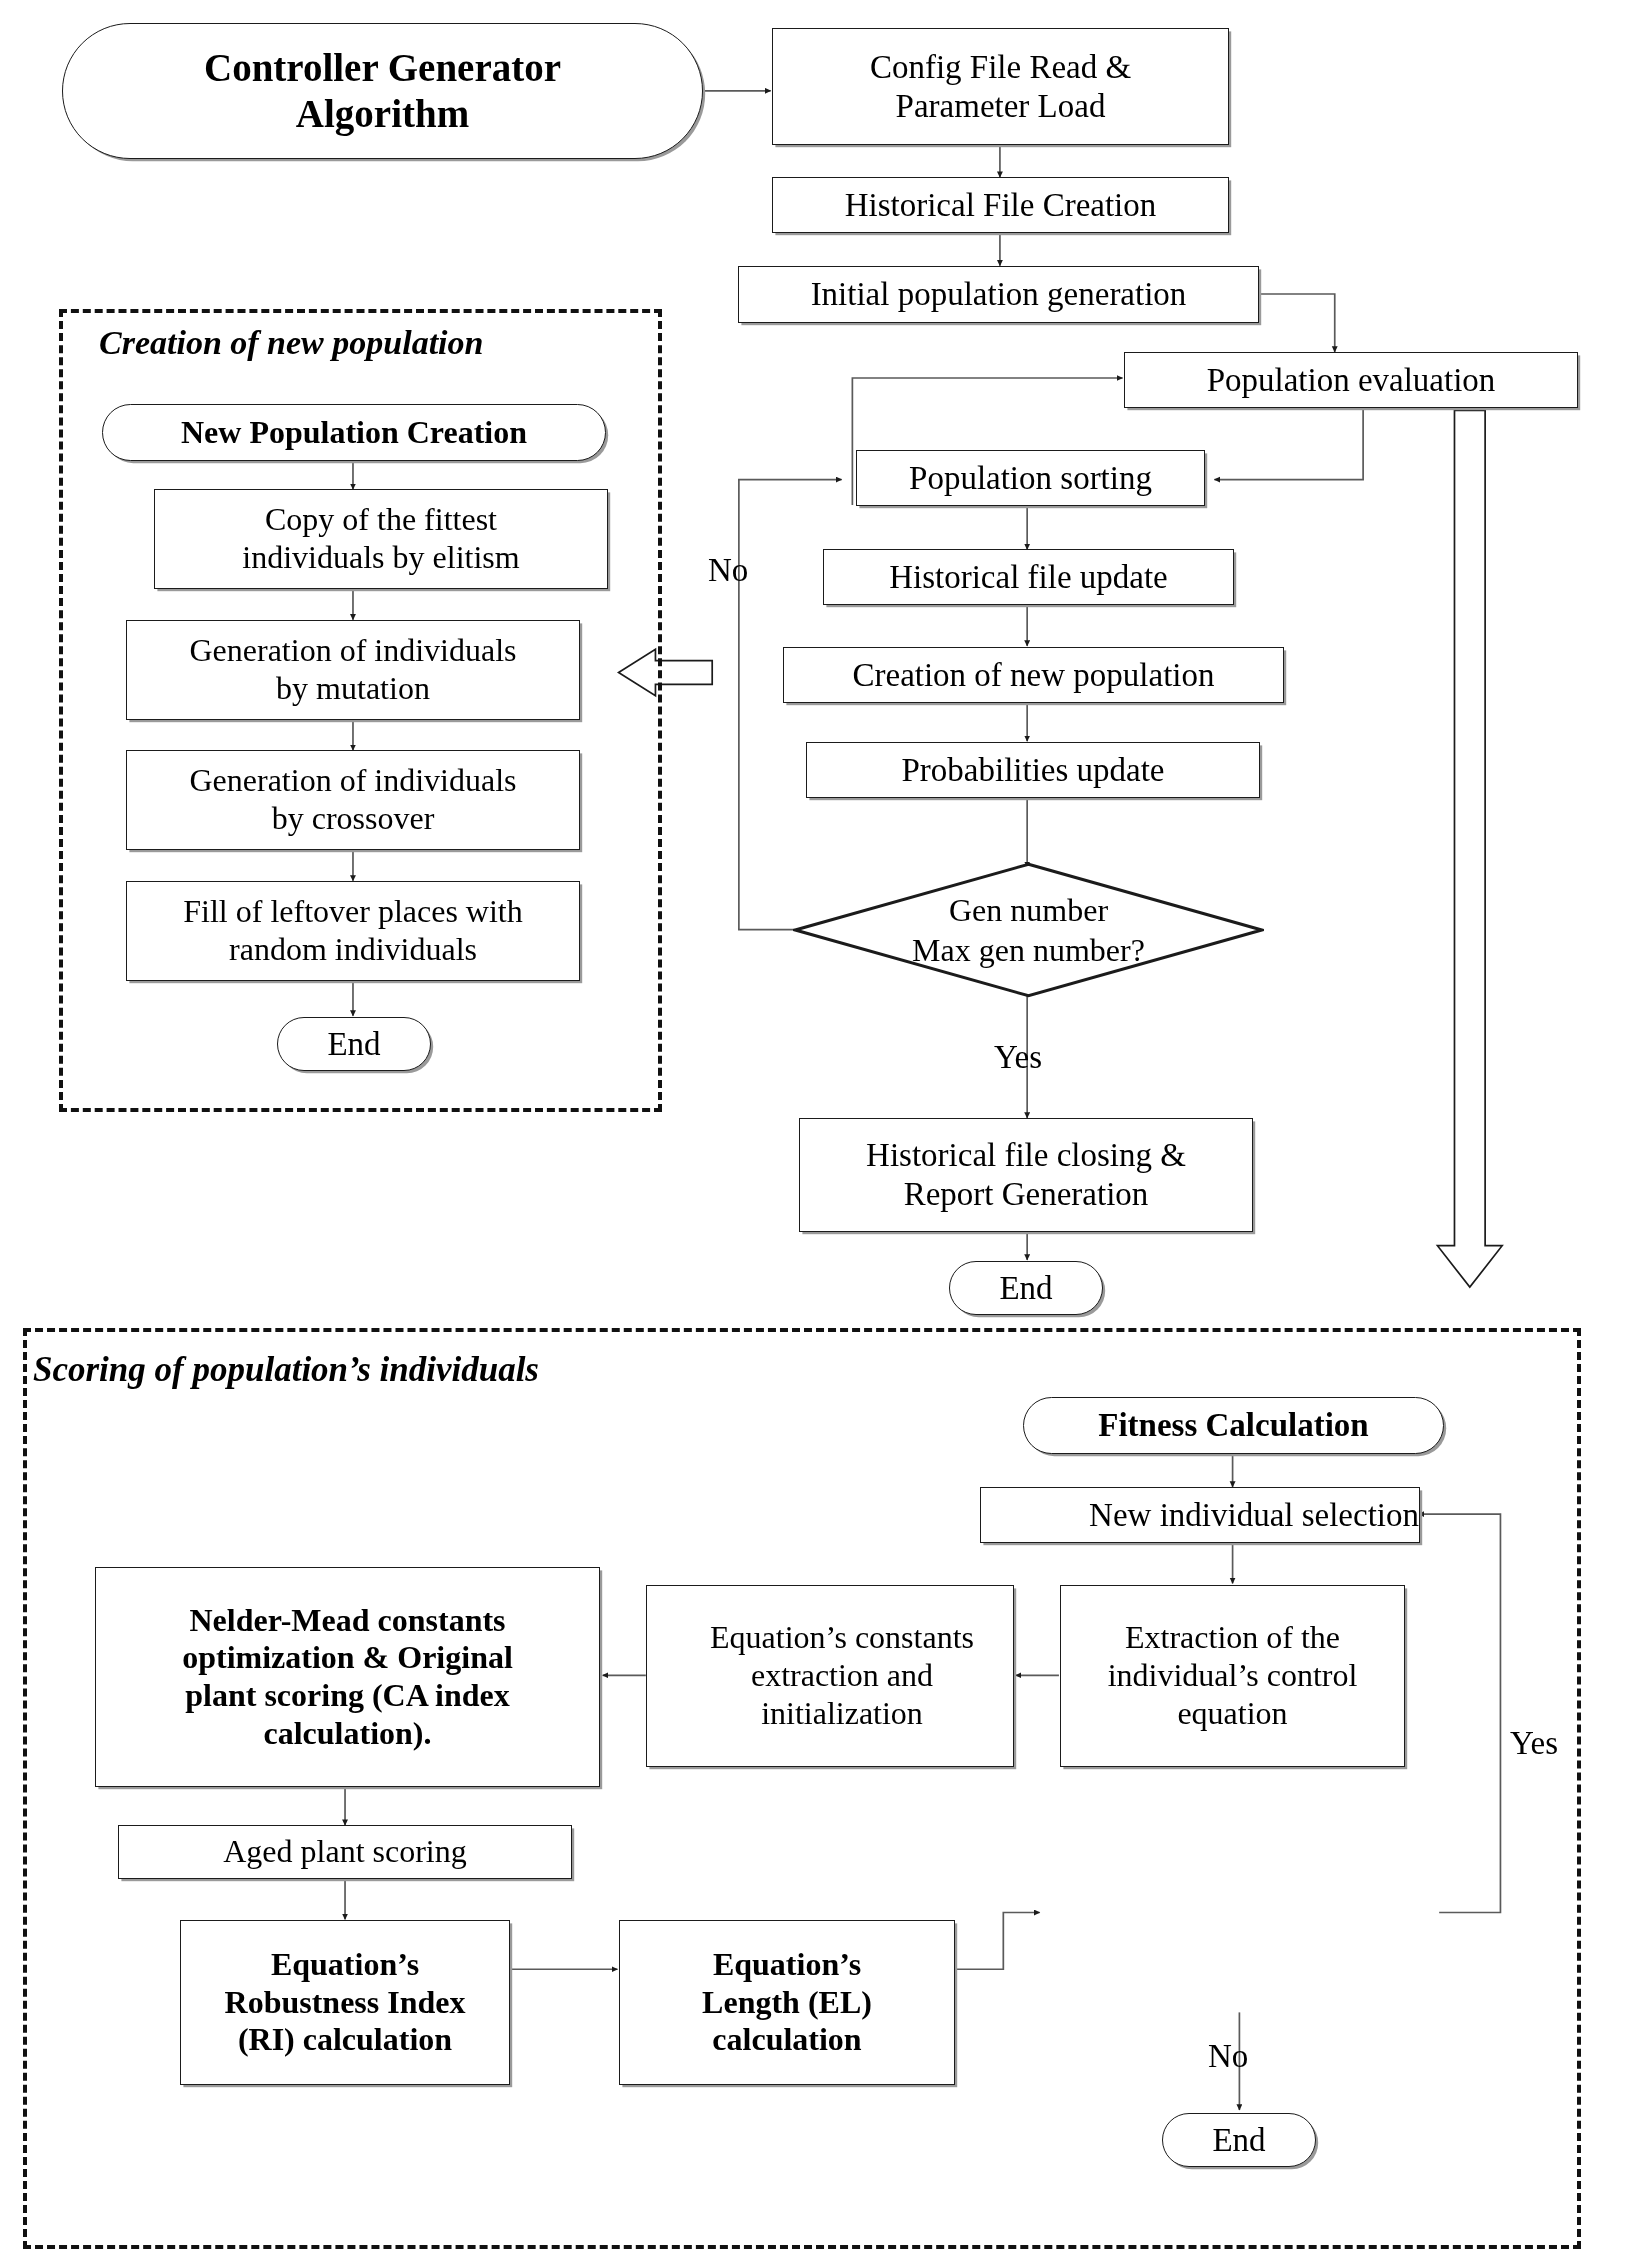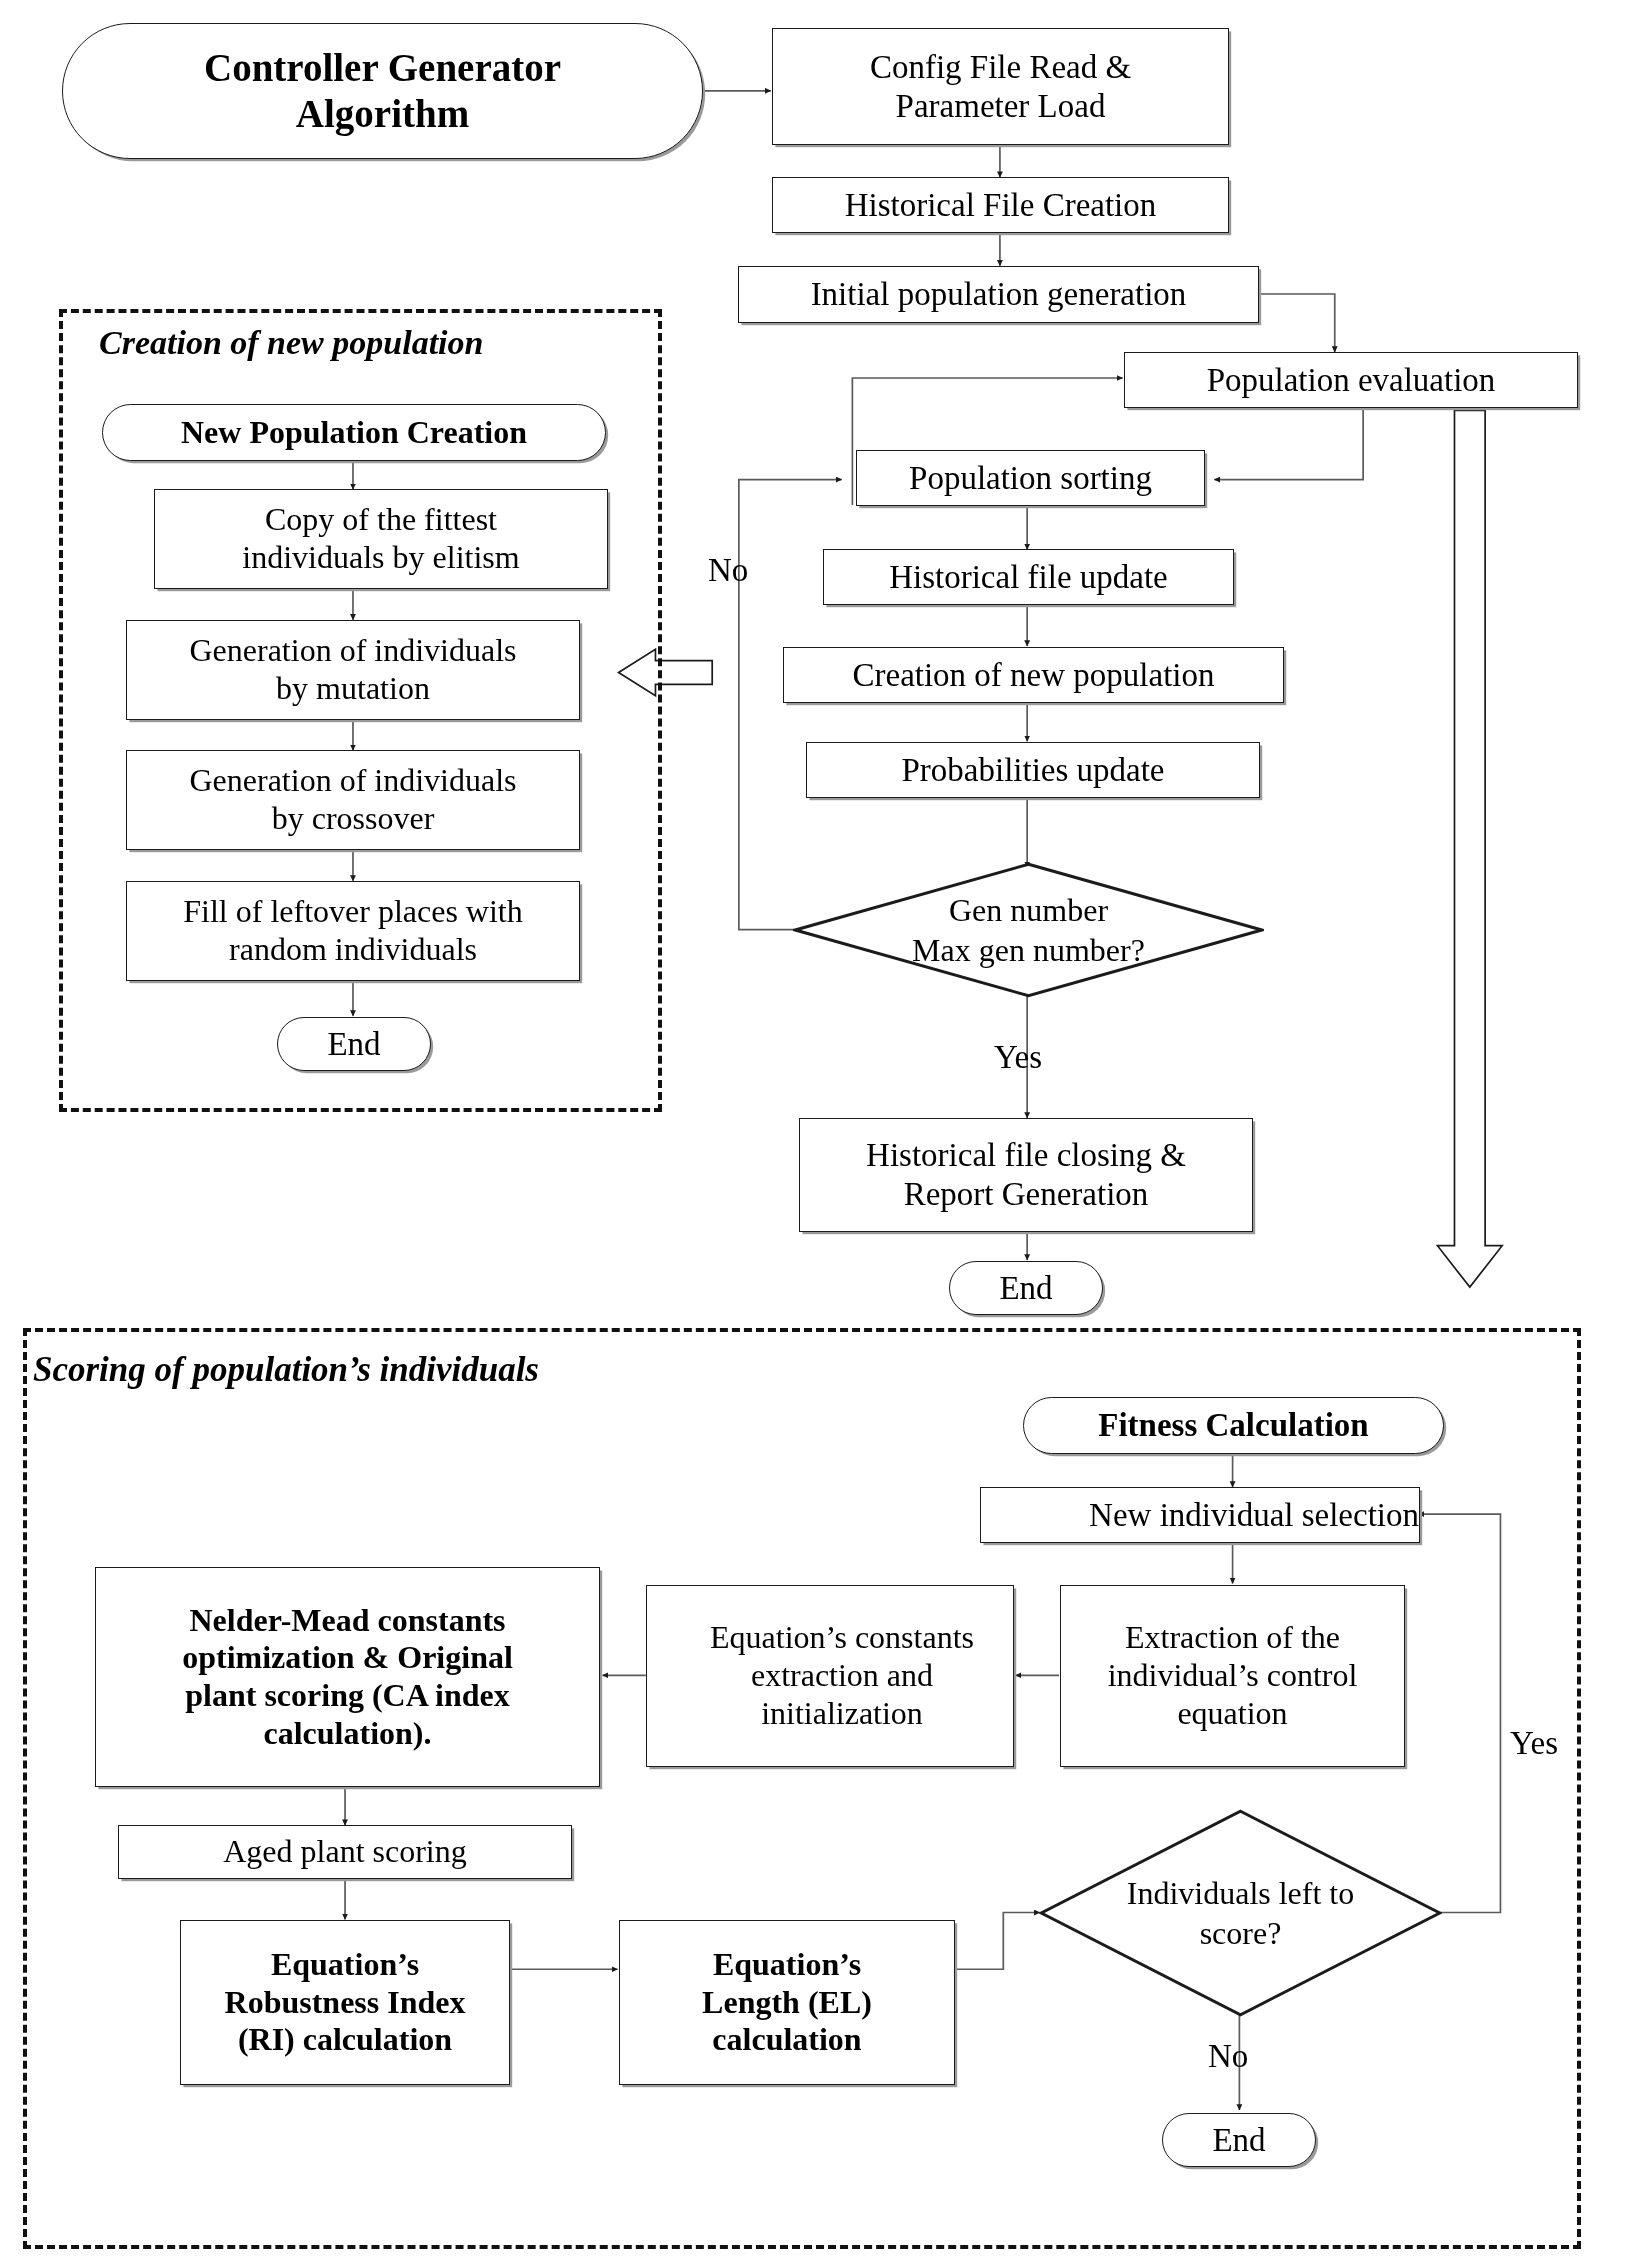--- a/index.html
+++ b/index.html
@@ -294,27 +294,20 @@
 Robustness Index
 (RI) calculation</span>
   </div>
 
   <div class="node proc bold" style="left:619px; top:1920px; width:336px; height:165px; font-size:32px;">
     <span style="white-space:pre-line;">Equation’s
 Length (EL)
 calculation</span>
   </div>
 
-  <div class="diamond-wrap" style="left:1039px; top:1809px; width:403px; height:208px;">
-    <svg viewBox="0 0 710 366" preserveAspectRatio="none">
-      <polygon points="355,4 706,183 355,362 4,183" fill="#ffffff" stroke="#1b1b1b" stroke-width="3" vector-effect="non-scaling-stroke"></polygon>
-    </svg>
-    <span class="dtext" style="font-size:32px; white-space:pre-line;">Individuals left to
-score?</span>
-  </div>
 
   <span class="lbl" style="left:1510px; top:1725px; font-size:33px;">Yes</span>
   <span class="lbl" style="left:1208px; top:2038px; font-size:33px;">No</span>
 
   <div class="node term" style="left:1162px; top:2113px; width:154px; height:54px; font-size:33px;">
     <span>End</span>
   </div>
 
 </div>
 

